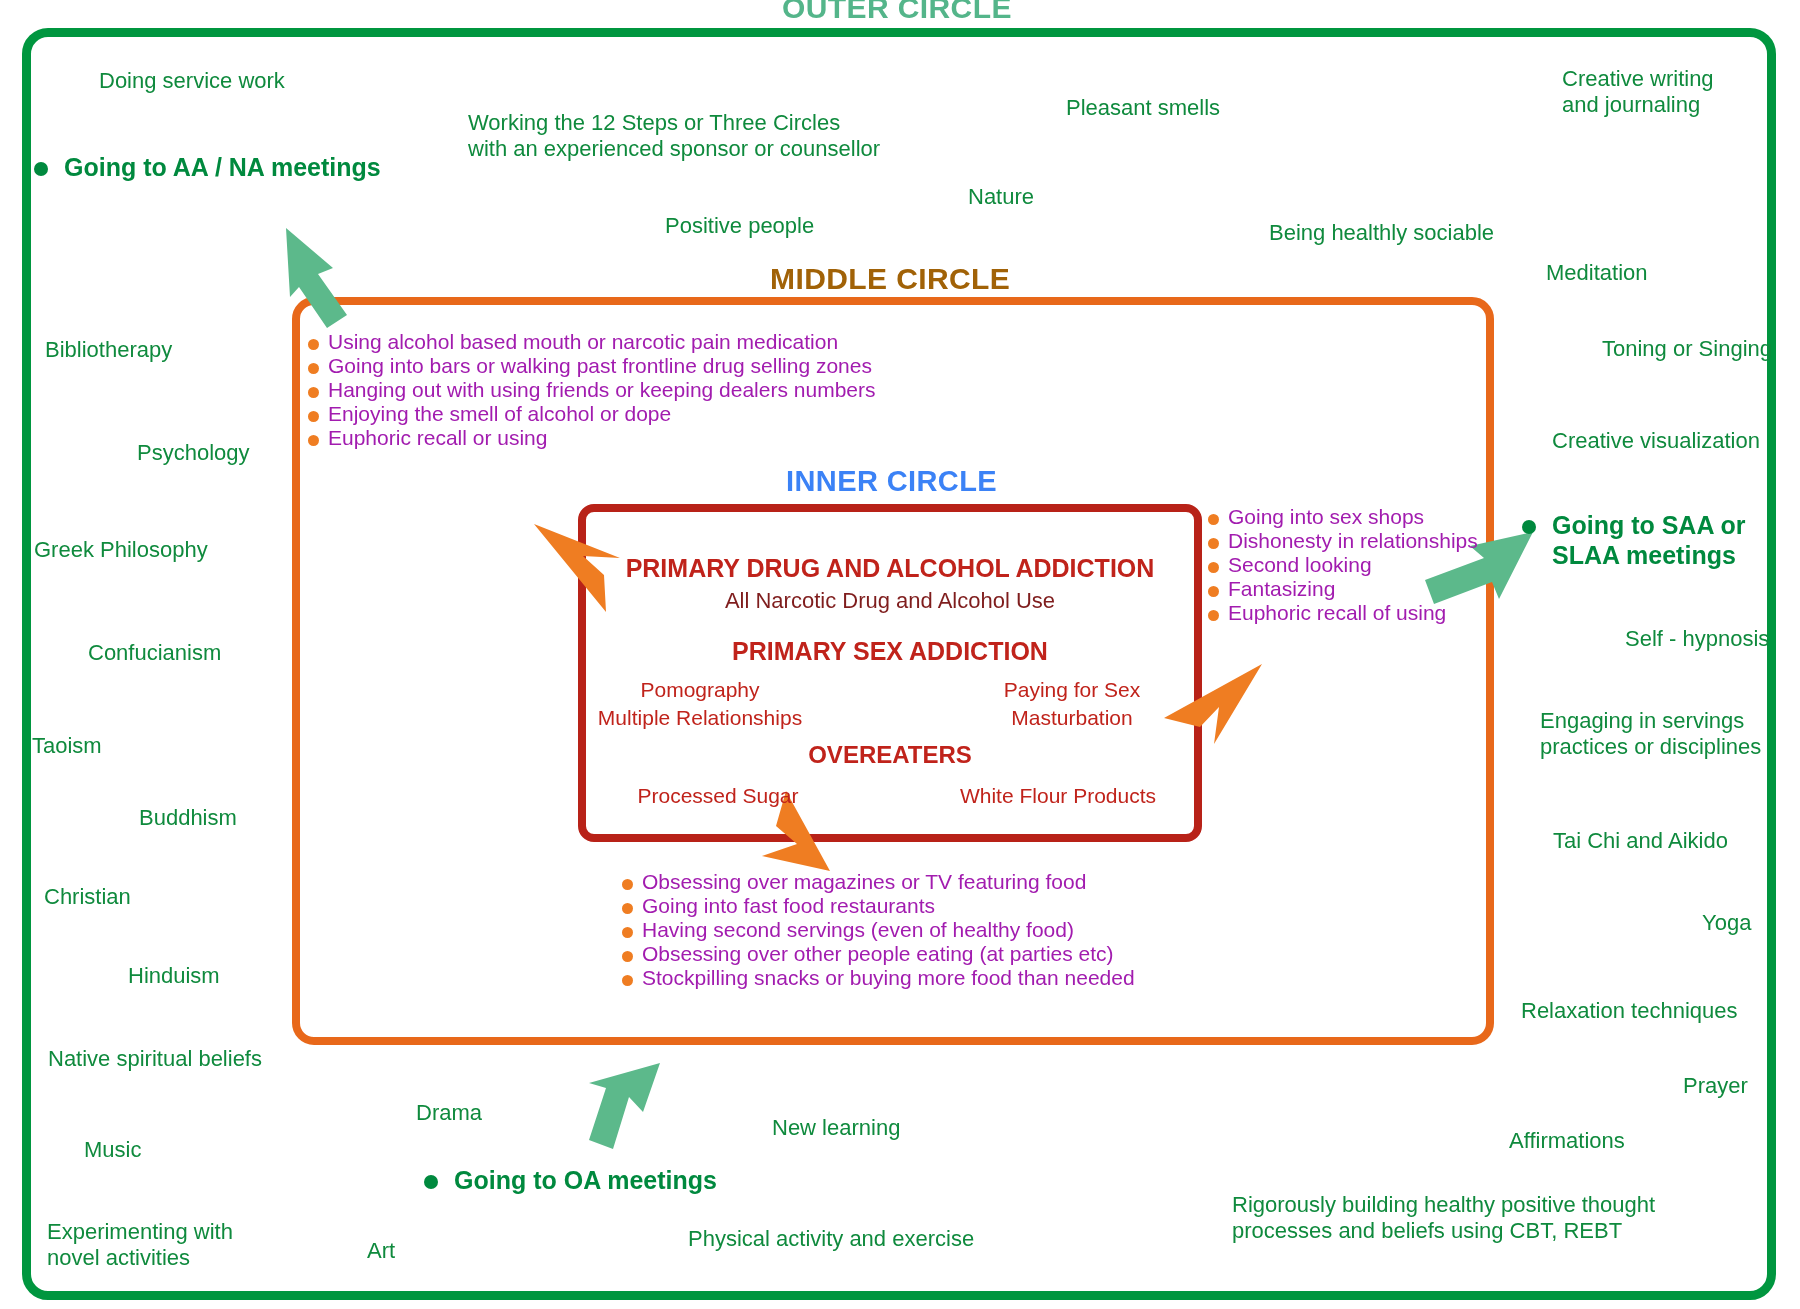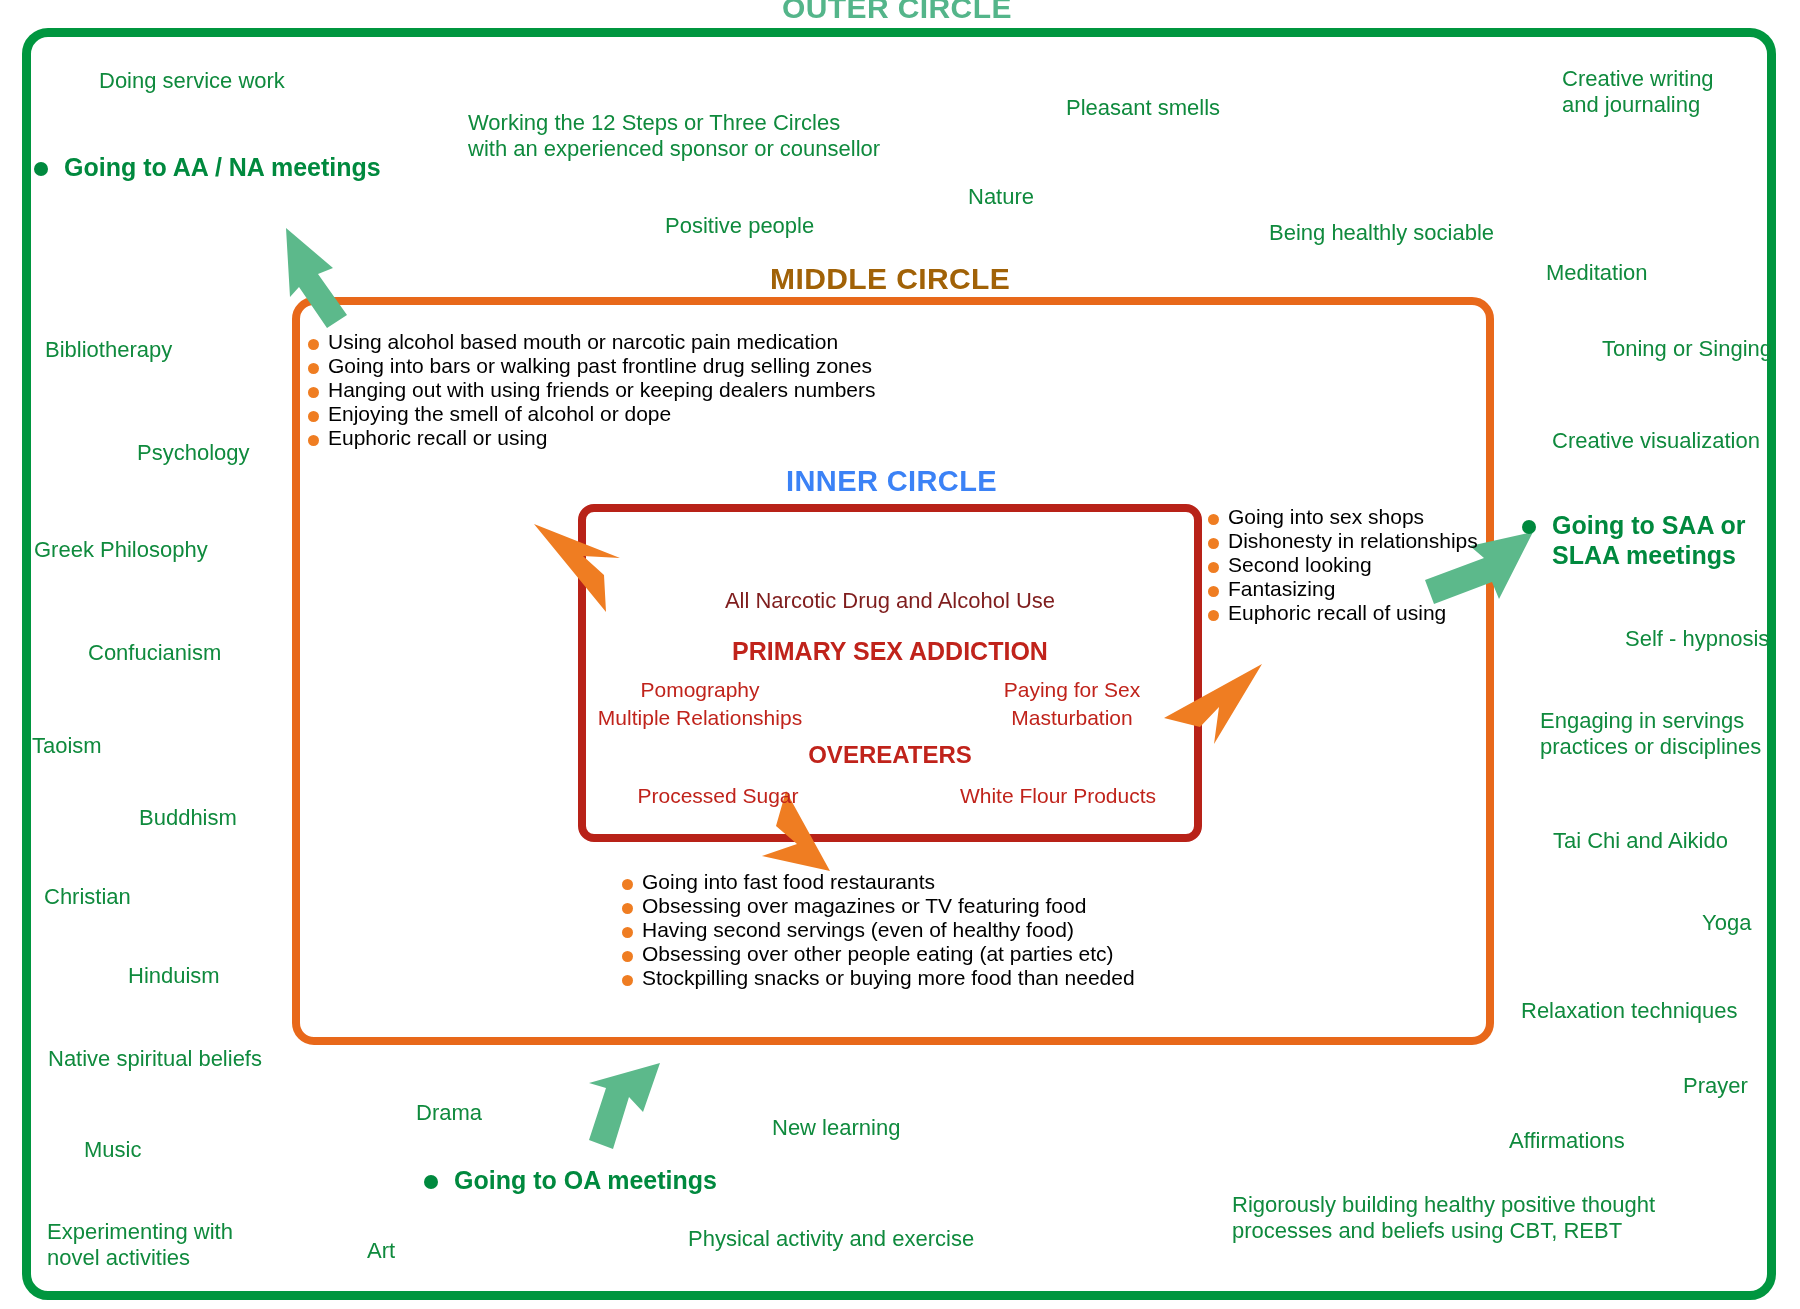--- a/index.html
+++ b/index.html
@@ -33,21 +33,21 @@
   .t{position:absolute; white-space:pre; line-height:1.17;}
   .green{color:#0f8a3d;}
 
   
   .blist{position:absolute;}
   .blist .row{display:flex; align-items:flex-start; white-space:nowrap;}
   .blist .dot{
     width:11px;height:11px;border-radius:50%;background:#ef7d22;
     flex:0 0 auto; margin-top:9px; margin-right:9px;
   }
-  .blist .txt{color:#000000;}
+  .blist .txt{color:#a21caf;}
 
   
   .gbullet{position:absolute; display:flex; align-items:flex-start;}
   .gbullet .gdot{
     width:14px;height:14px;border-radius:50%;background:#00893e;
     flex:0 0 auto;margin-top:10px;margin-right:16px;
   }
   .gbullet .gtxt{color:#00893e;font-weight:bold;font-size:25px;line-height:1.2;white-space:pre;}
 
   
@@ -83,20 +83,21 @@
   <polygon fill="#ef7d22" points="1262,664 1164,718 1200,727 1219,707 1214,744"></polygon>
 
   <polygon fill="#ef7d22" points="830,871 786,791 776,826 797,844 762,856"></polygon>
 </svg>
 
 <div class="title title-outer">OUTER CIRCLE</div>
 <div class="title title-middle">MIDDLE CIRCLE</div>
 <div class="title title-inner">INNER  CIRCLE</div>
 
 <div class="inner-content">
+  <div class="ic-h1">PRIMARY DRUG AND ALCOHOL ADDICTION</div>
   <div class="ic-s1">All Narcotic Drug and Alcohol Use</div>
   <div class="ic-h2">PRIMARY SEX ADDICTION</div>
   <div class="ic-col-l t" style="white-space:pre-line">Pomography
 Multiple Relationships</div>
   <div class="ic-col-r t" style="white-space:pre-line">Paying for Sex
 Masturbation</div>
   <div class="ic-h3">OVEREATERS</div>
   <div class="ic-f-l">Processed Sugar</div>
   <div class="ic-f-r">White Flour Products</div>
 </div>
@@ -143,25 +144,25 @@
     </div>
   <div class="row">
       <span class="dot"></span>
       <span class="txt">Euphoric recall of using</span>
     </div>
 </div>
 
 <div class="blist" style="left:622px; top:870px; font-size:21px;">
   <div class="row">
       <span class="dot"></span>
+      <span class="txt">Obsessing over magazines or TV featuring food</span>
+    </div>
+  <div class="row">
+      <span class="dot"></span>
       <span class="txt">Going into fast food restaurants</span>
-    </div>
-  <div class="row">
-      <span class="dot"></span>
-      <span class="txt">Obsessing over magazines or TV featuring food</span>
     </div>
   <div class="row">
       <span class="dot"></span>
       <span class="txt">Having second servings (even of healthy food)</span>
     </div>
   <div class="row">
       <span class="dot"></span>
       <span class="txt">Obsessing over other people eating (at parties etc)</span>
     </div>
   <div class="row">

